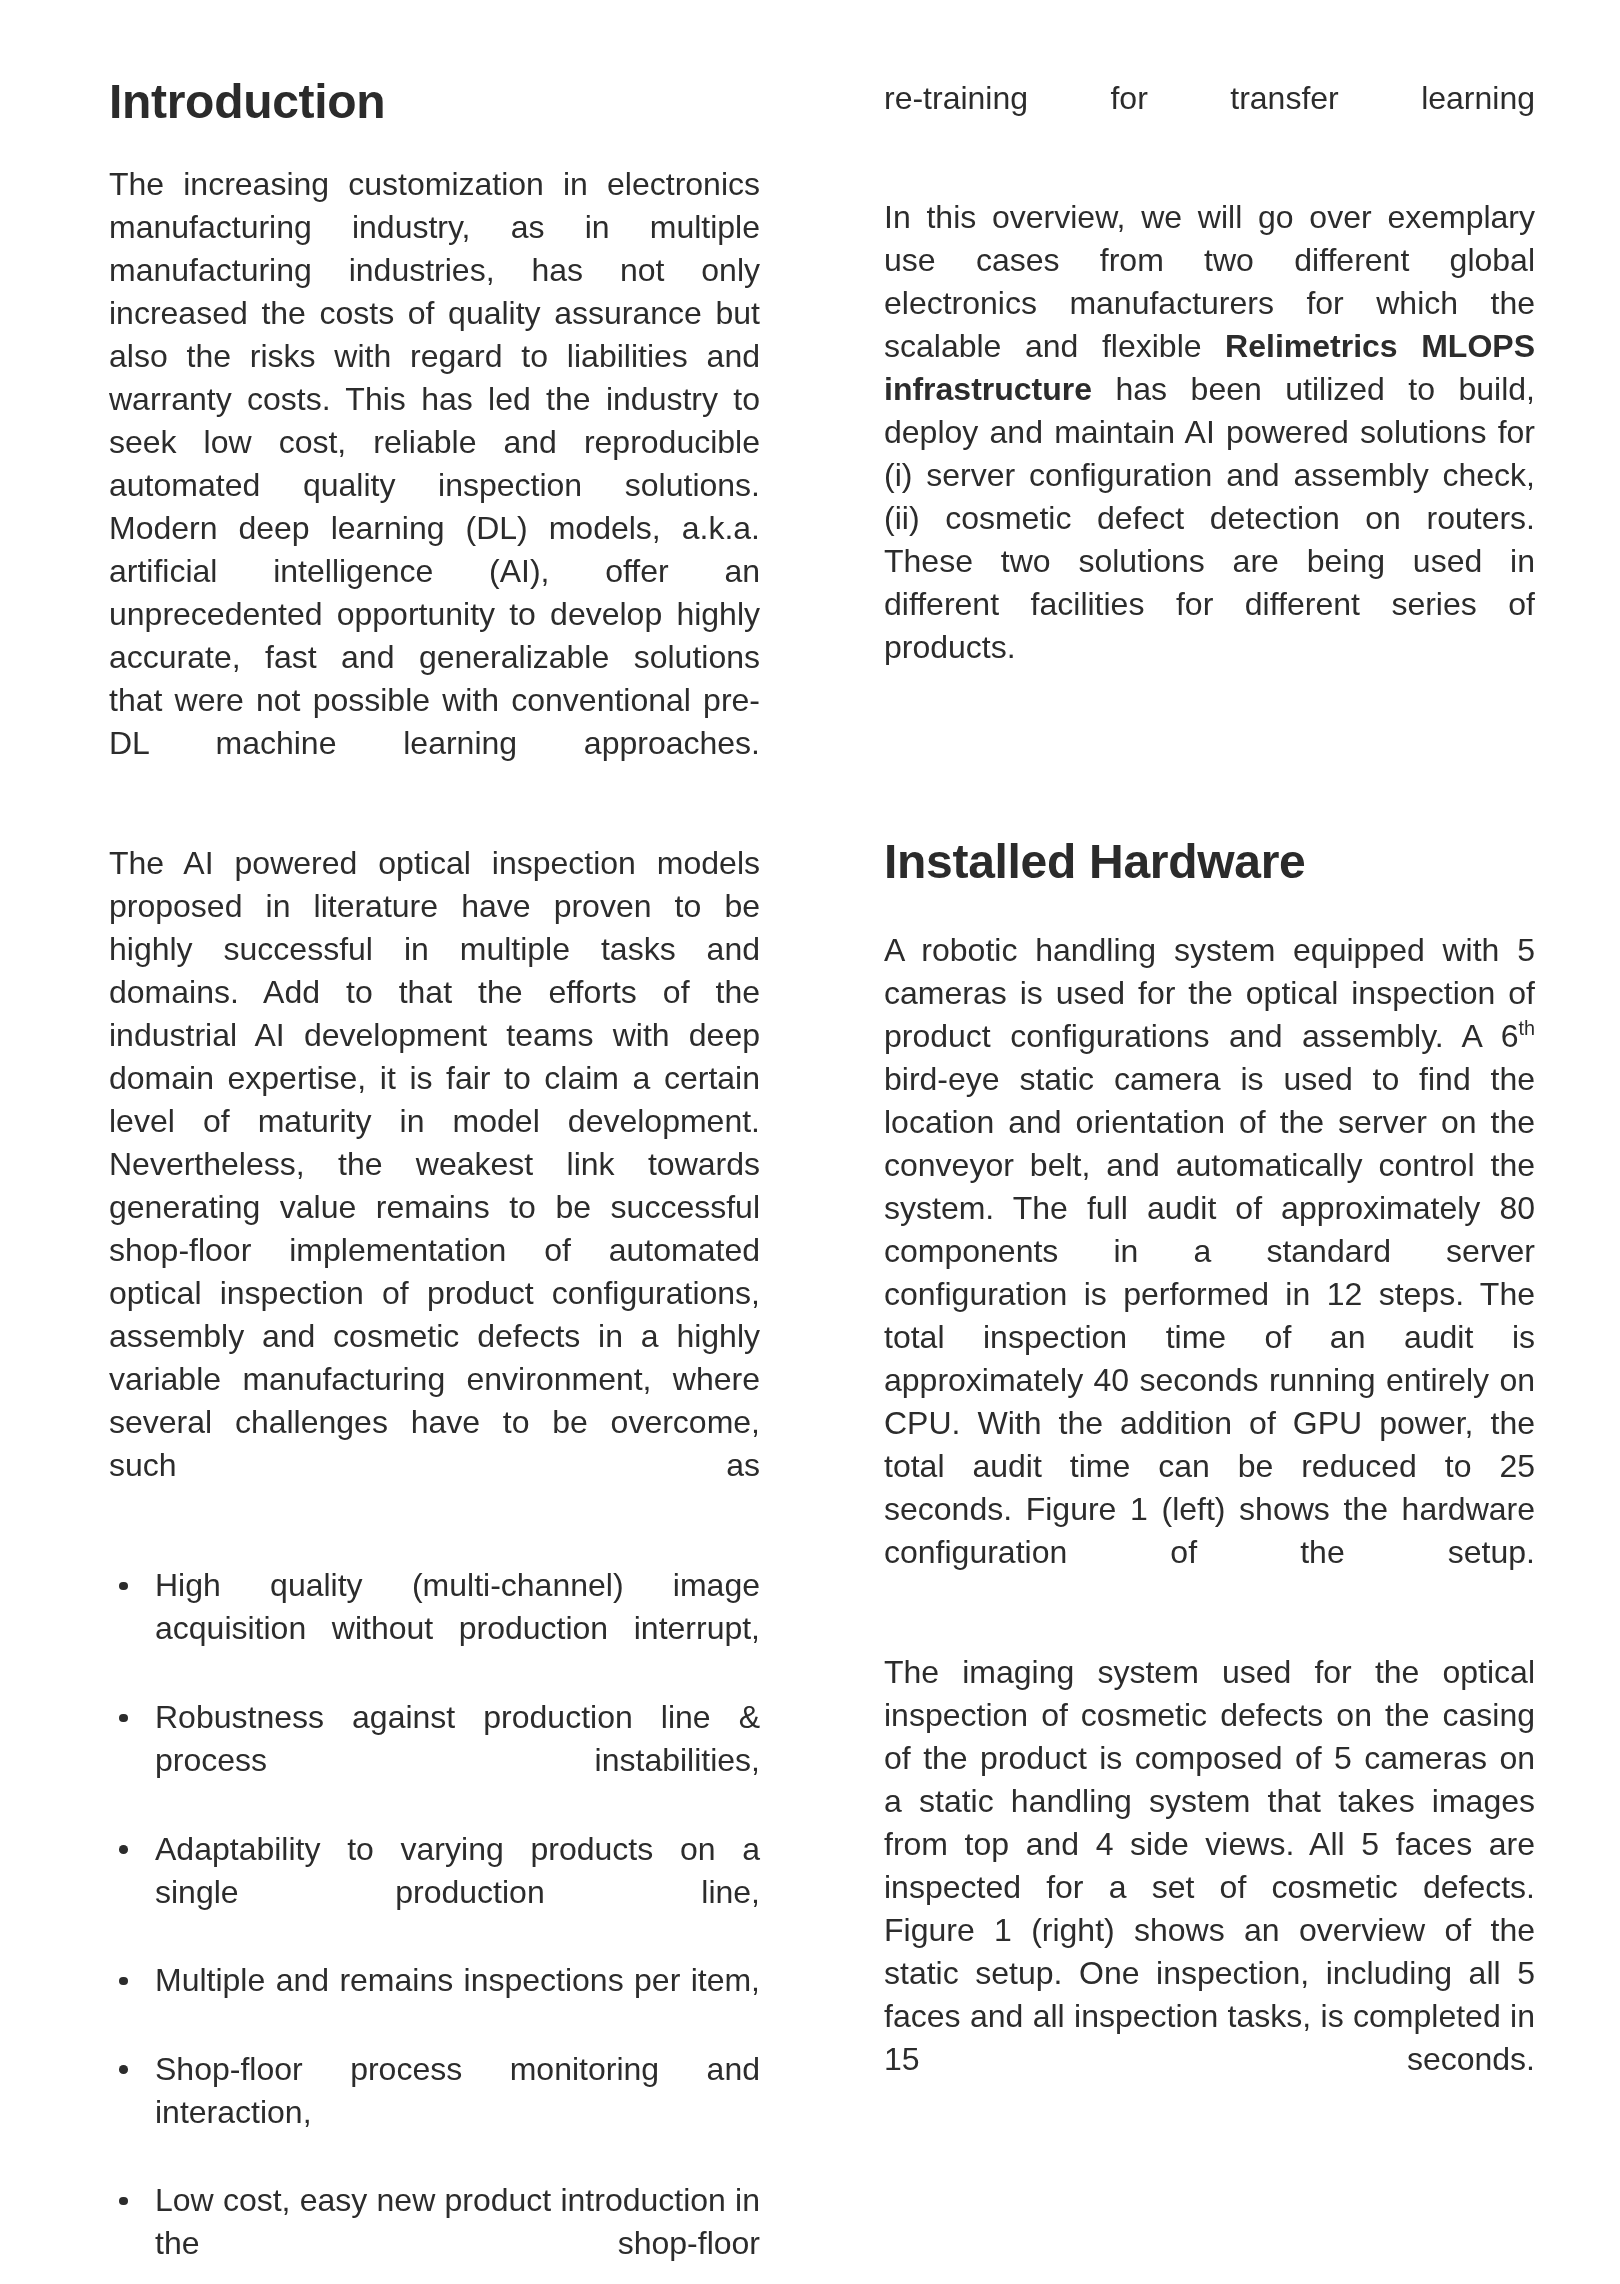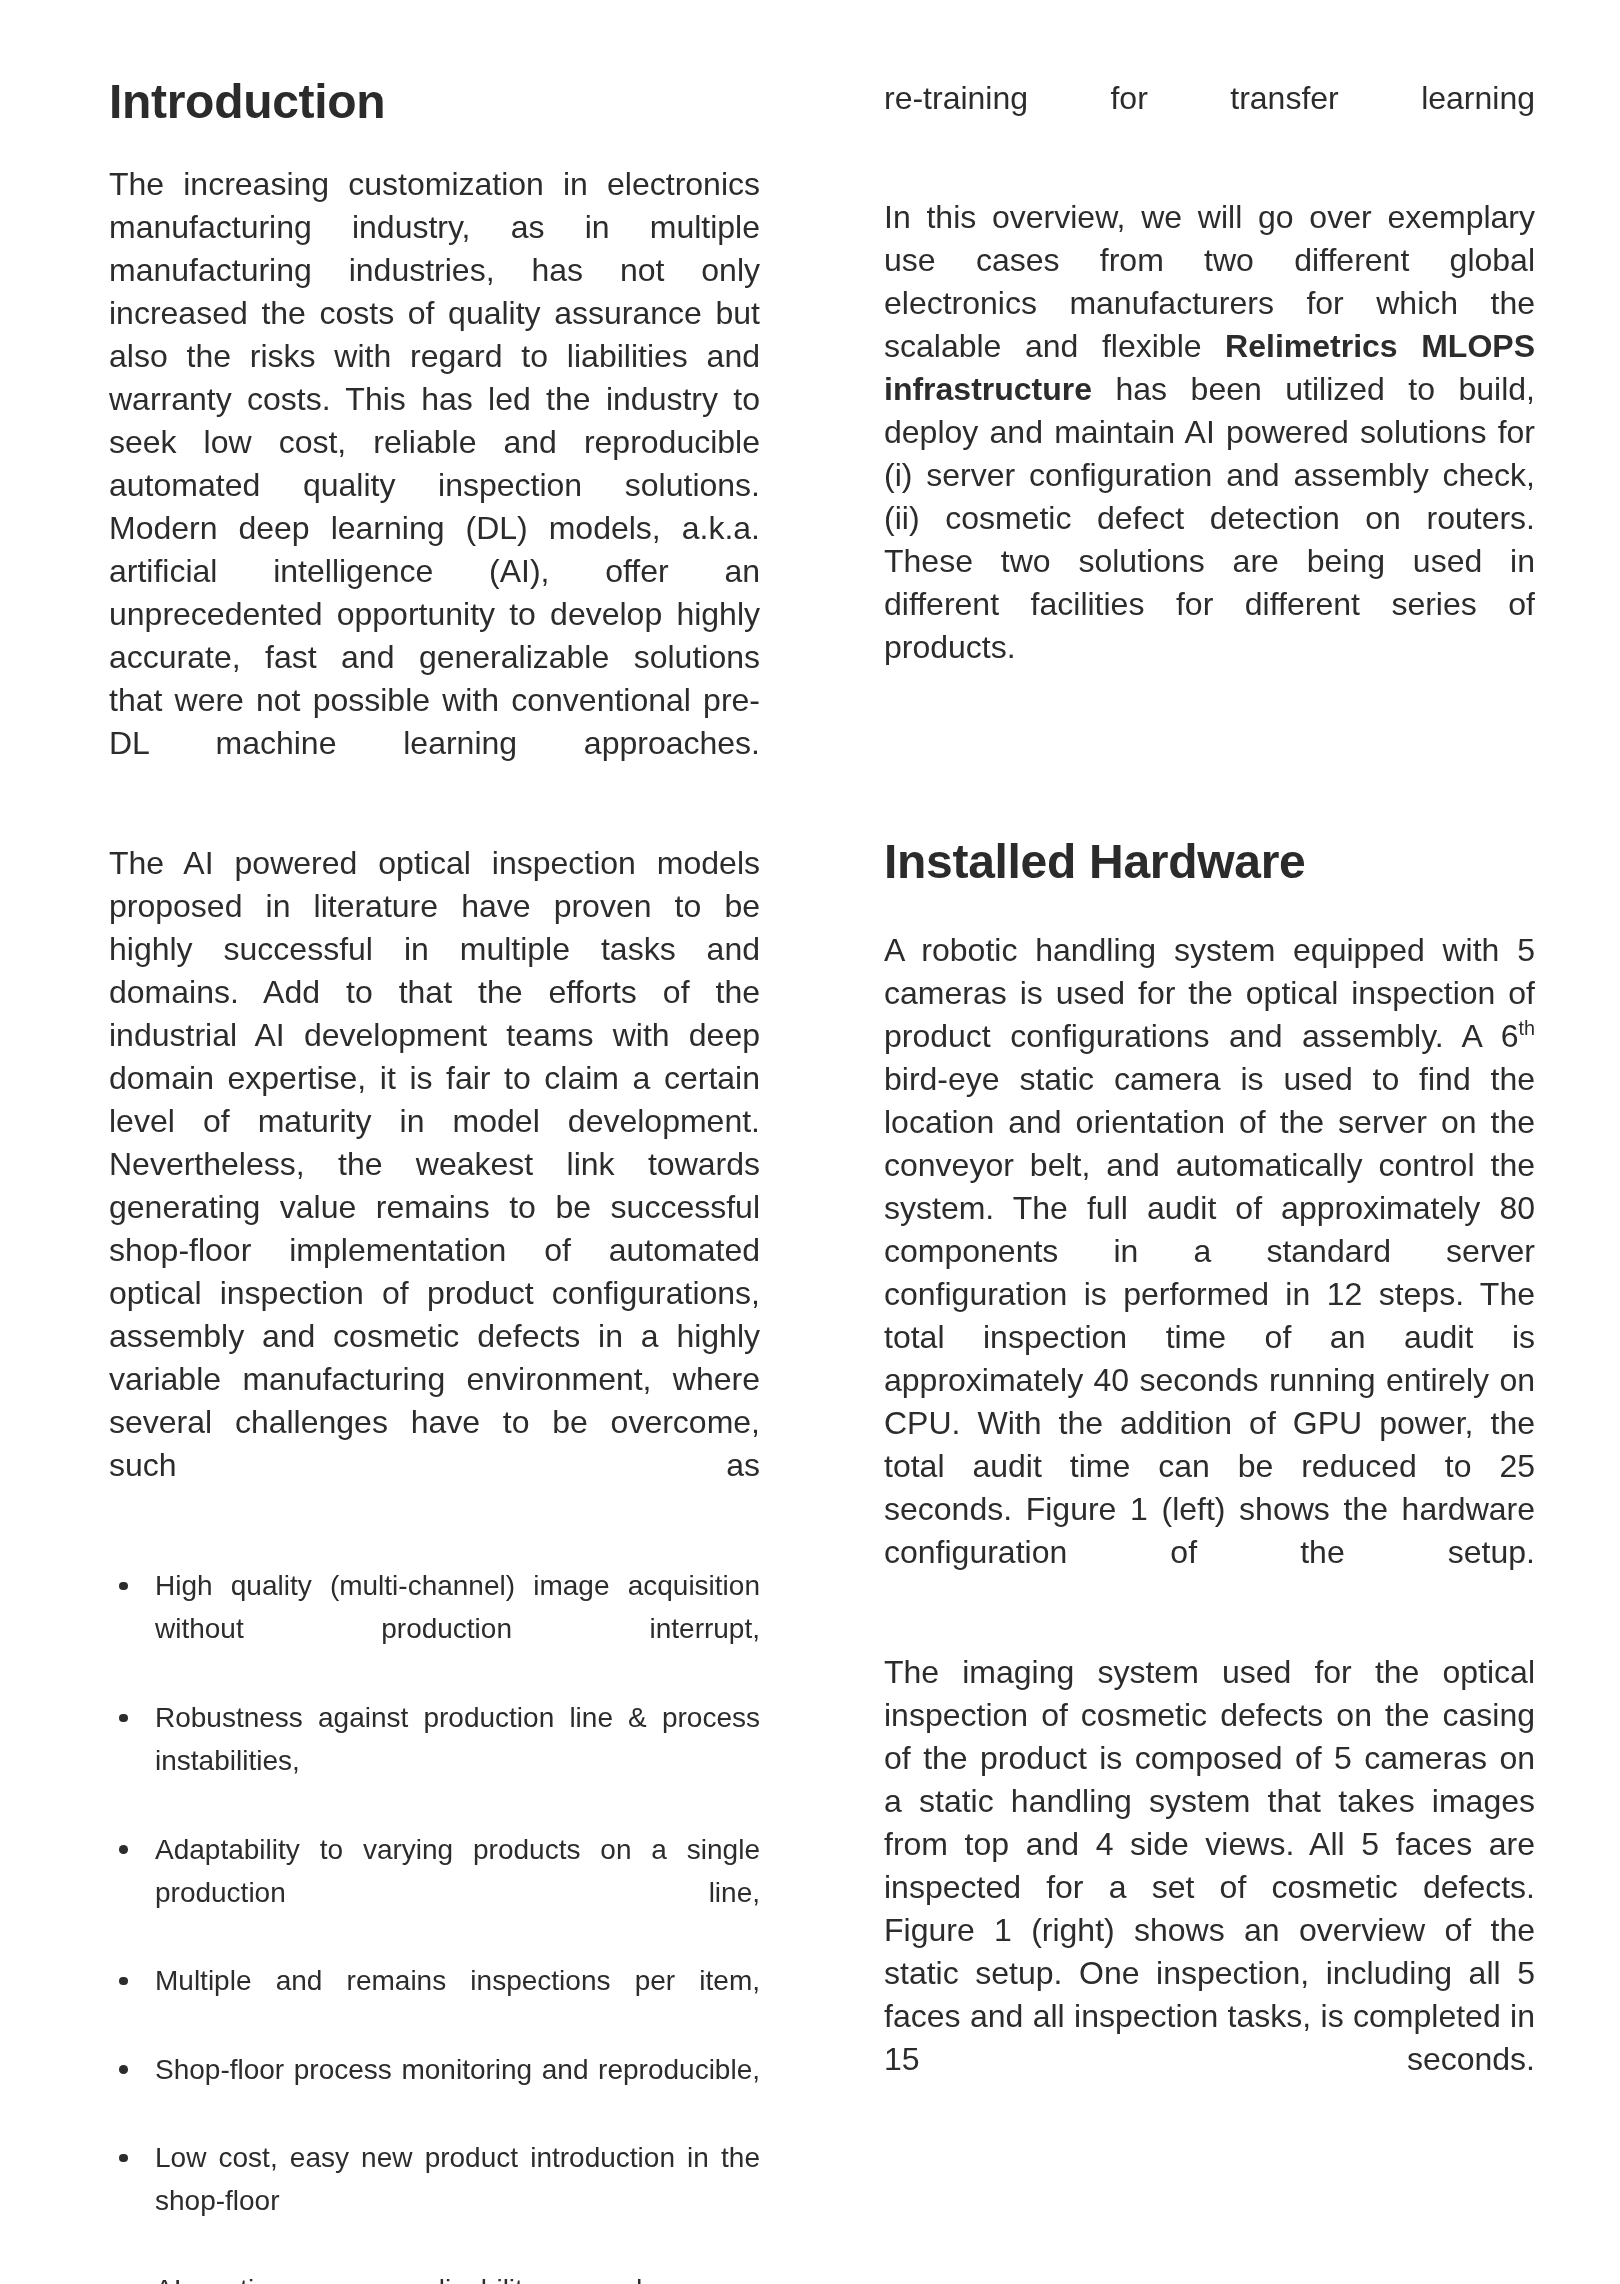--- a/index.html
+++ b/index.html
@@ -69,21 +69,21 @@
 
   .bullets {
     list-style: none;
     margin: 5.2px 0 0 0;
     padding: 0;
   }
 
   .bullets li {
     position: relative;
     padding-left: 46px;
-    font-size: 28px;
+    font-size: 32px;
     line-height: 43px;
     text-align: justify;
     text-justify: inter-word;
     margin-bottom: 2.6px;
     color: #2c2c2c;
   }
 
   .bullets li .bullet-dot {
     position: absolute;
     left: 10.4px;
@@ -140,21 +140,21 @@
         <li>
           <span class="bullet-dot"></span>
           <span class="li-text">Adaptability to varying products on a single production line,</span>
         </li>
         <li>
           <span class="bullet-dot"></span>
           <span class="li-text">Multiple and remains inspections per item,</span>
         </li>
         <li>
           <span class="bullet-dot"></span>
-          <span class="li-text">Shop-floor process monitoring and reproducible,</span>
+          <span class="li-text">Shop-floor process monitoring and interaction,</span>
         </li>
         <li>
           <span class="bullet-dot"></span>
           <span class="li-text">Low cost, easy new product introduction in the shop-floor</span>
         </li>
         <li>
           <span class="bullet-dot"></span>
           <span class="li-text">AI time generalizability and easy</span>
         </li>
       </ul>

